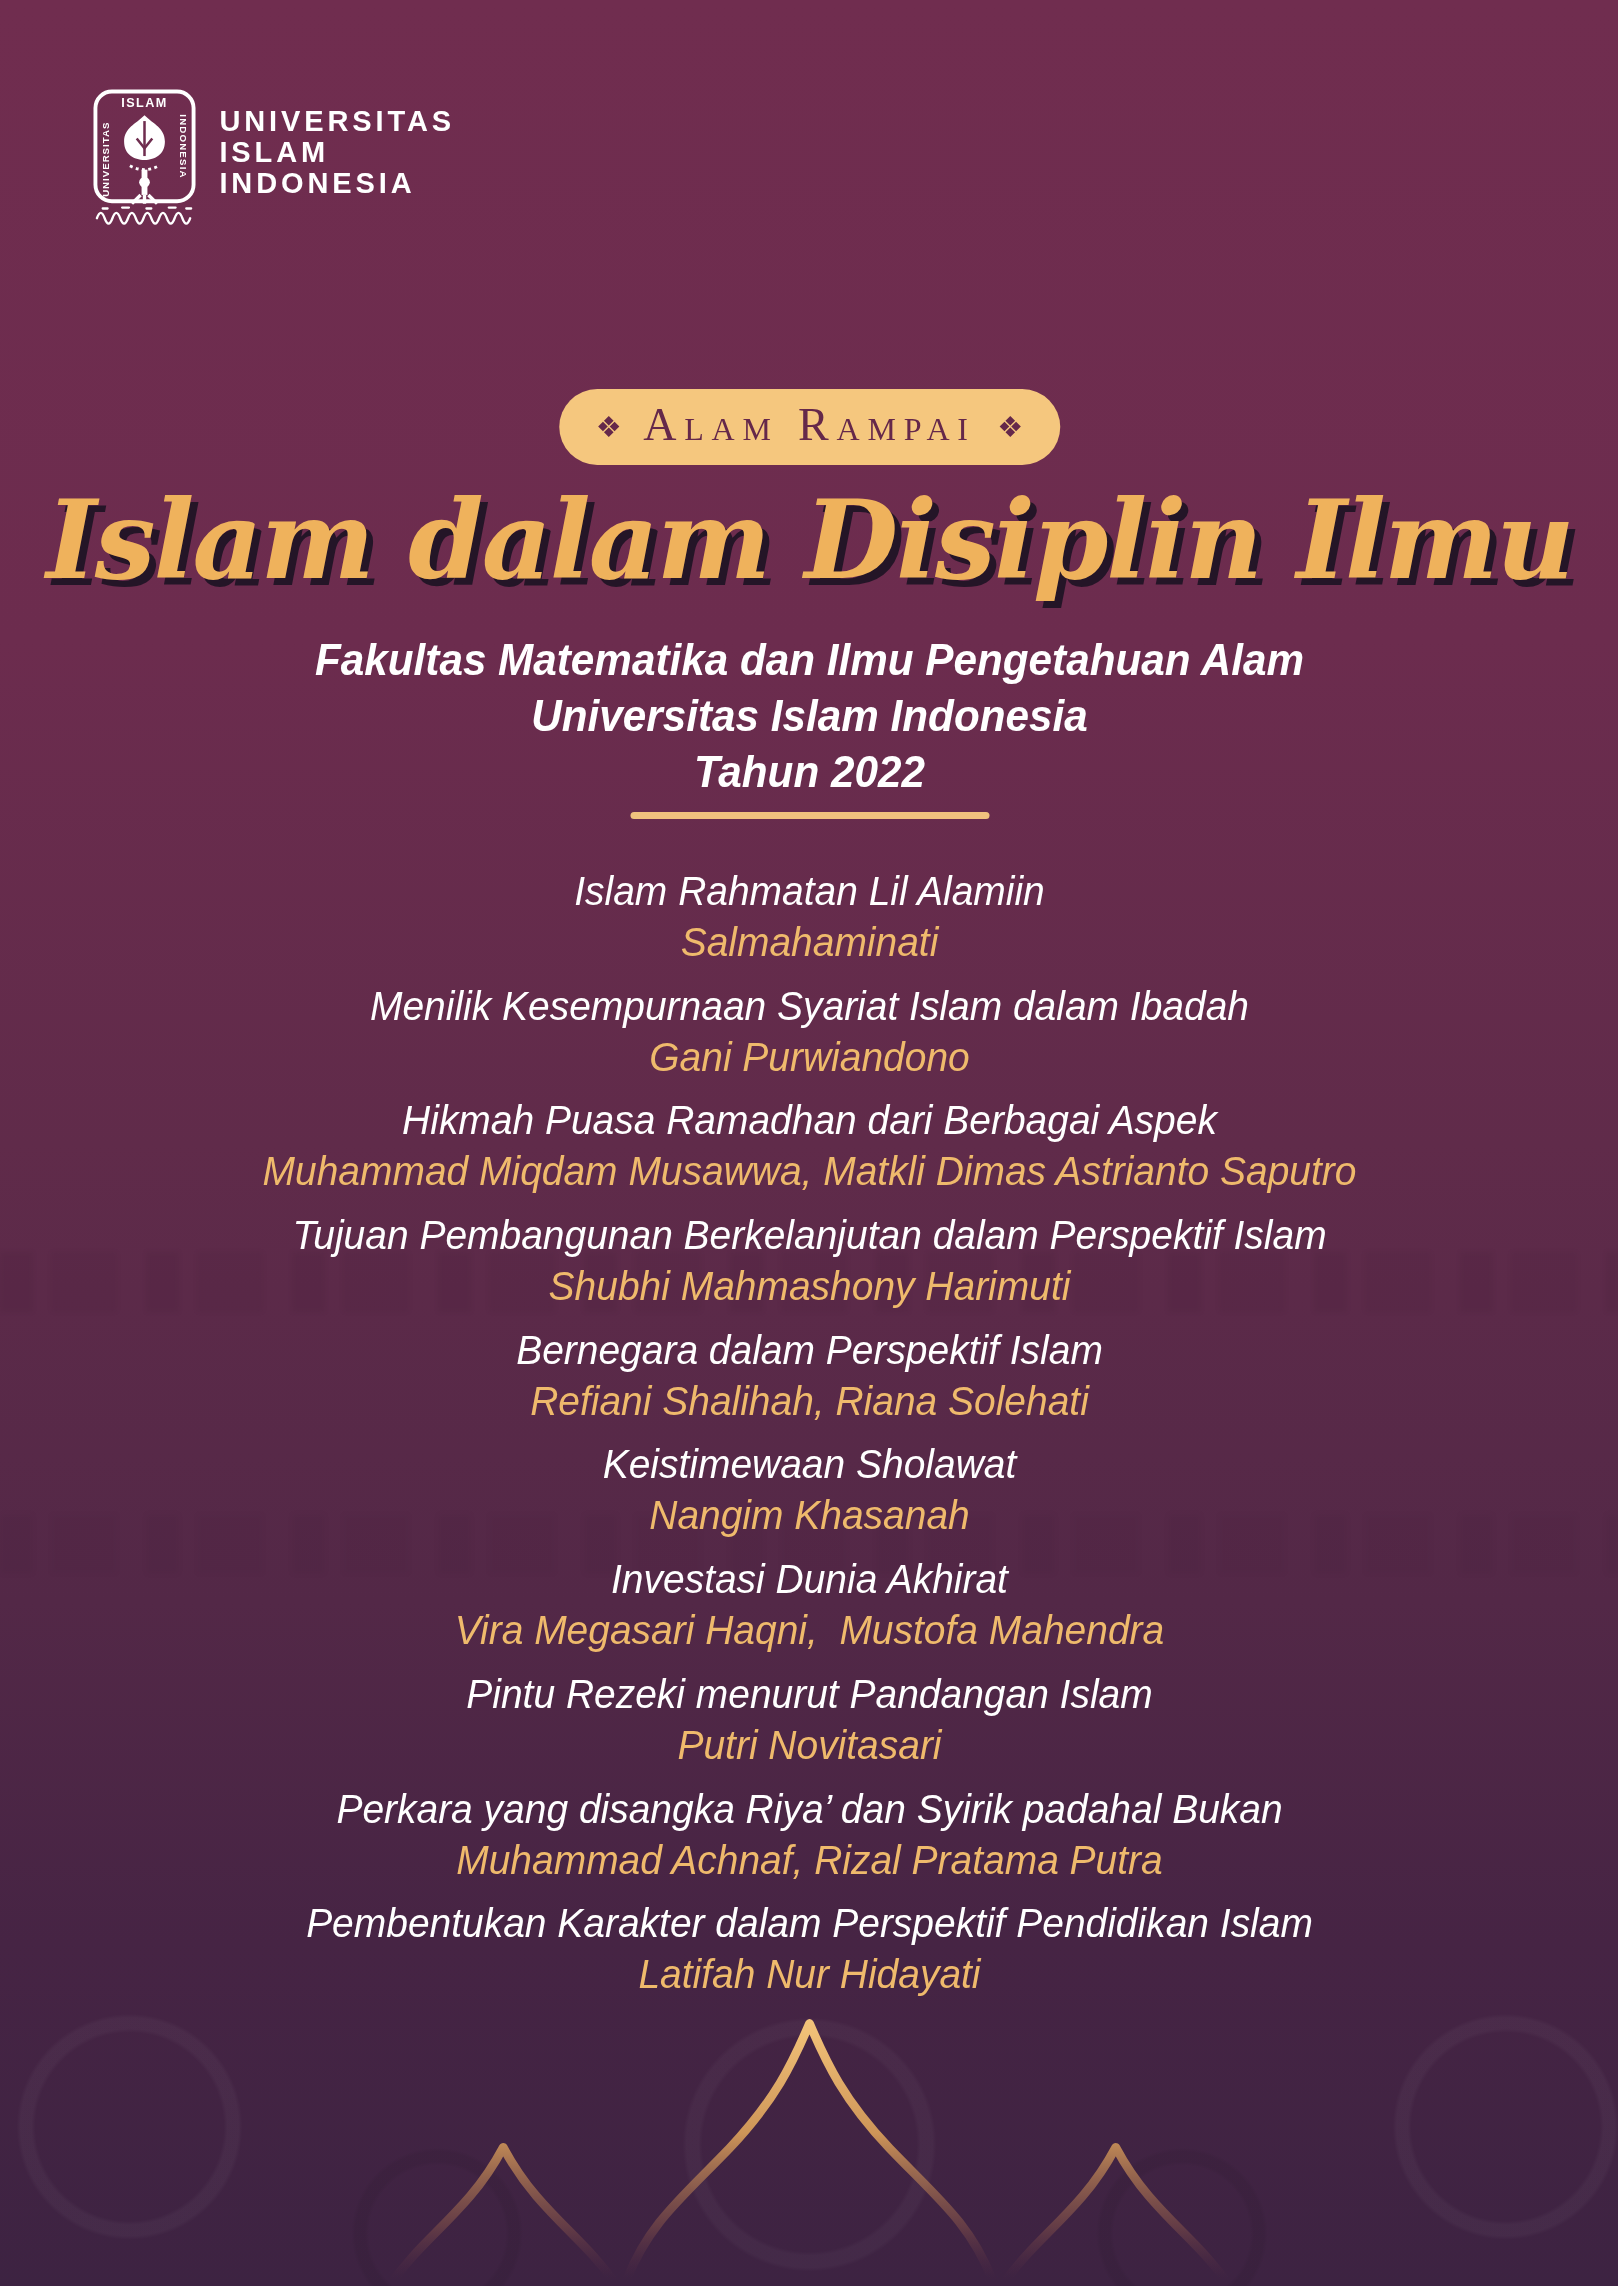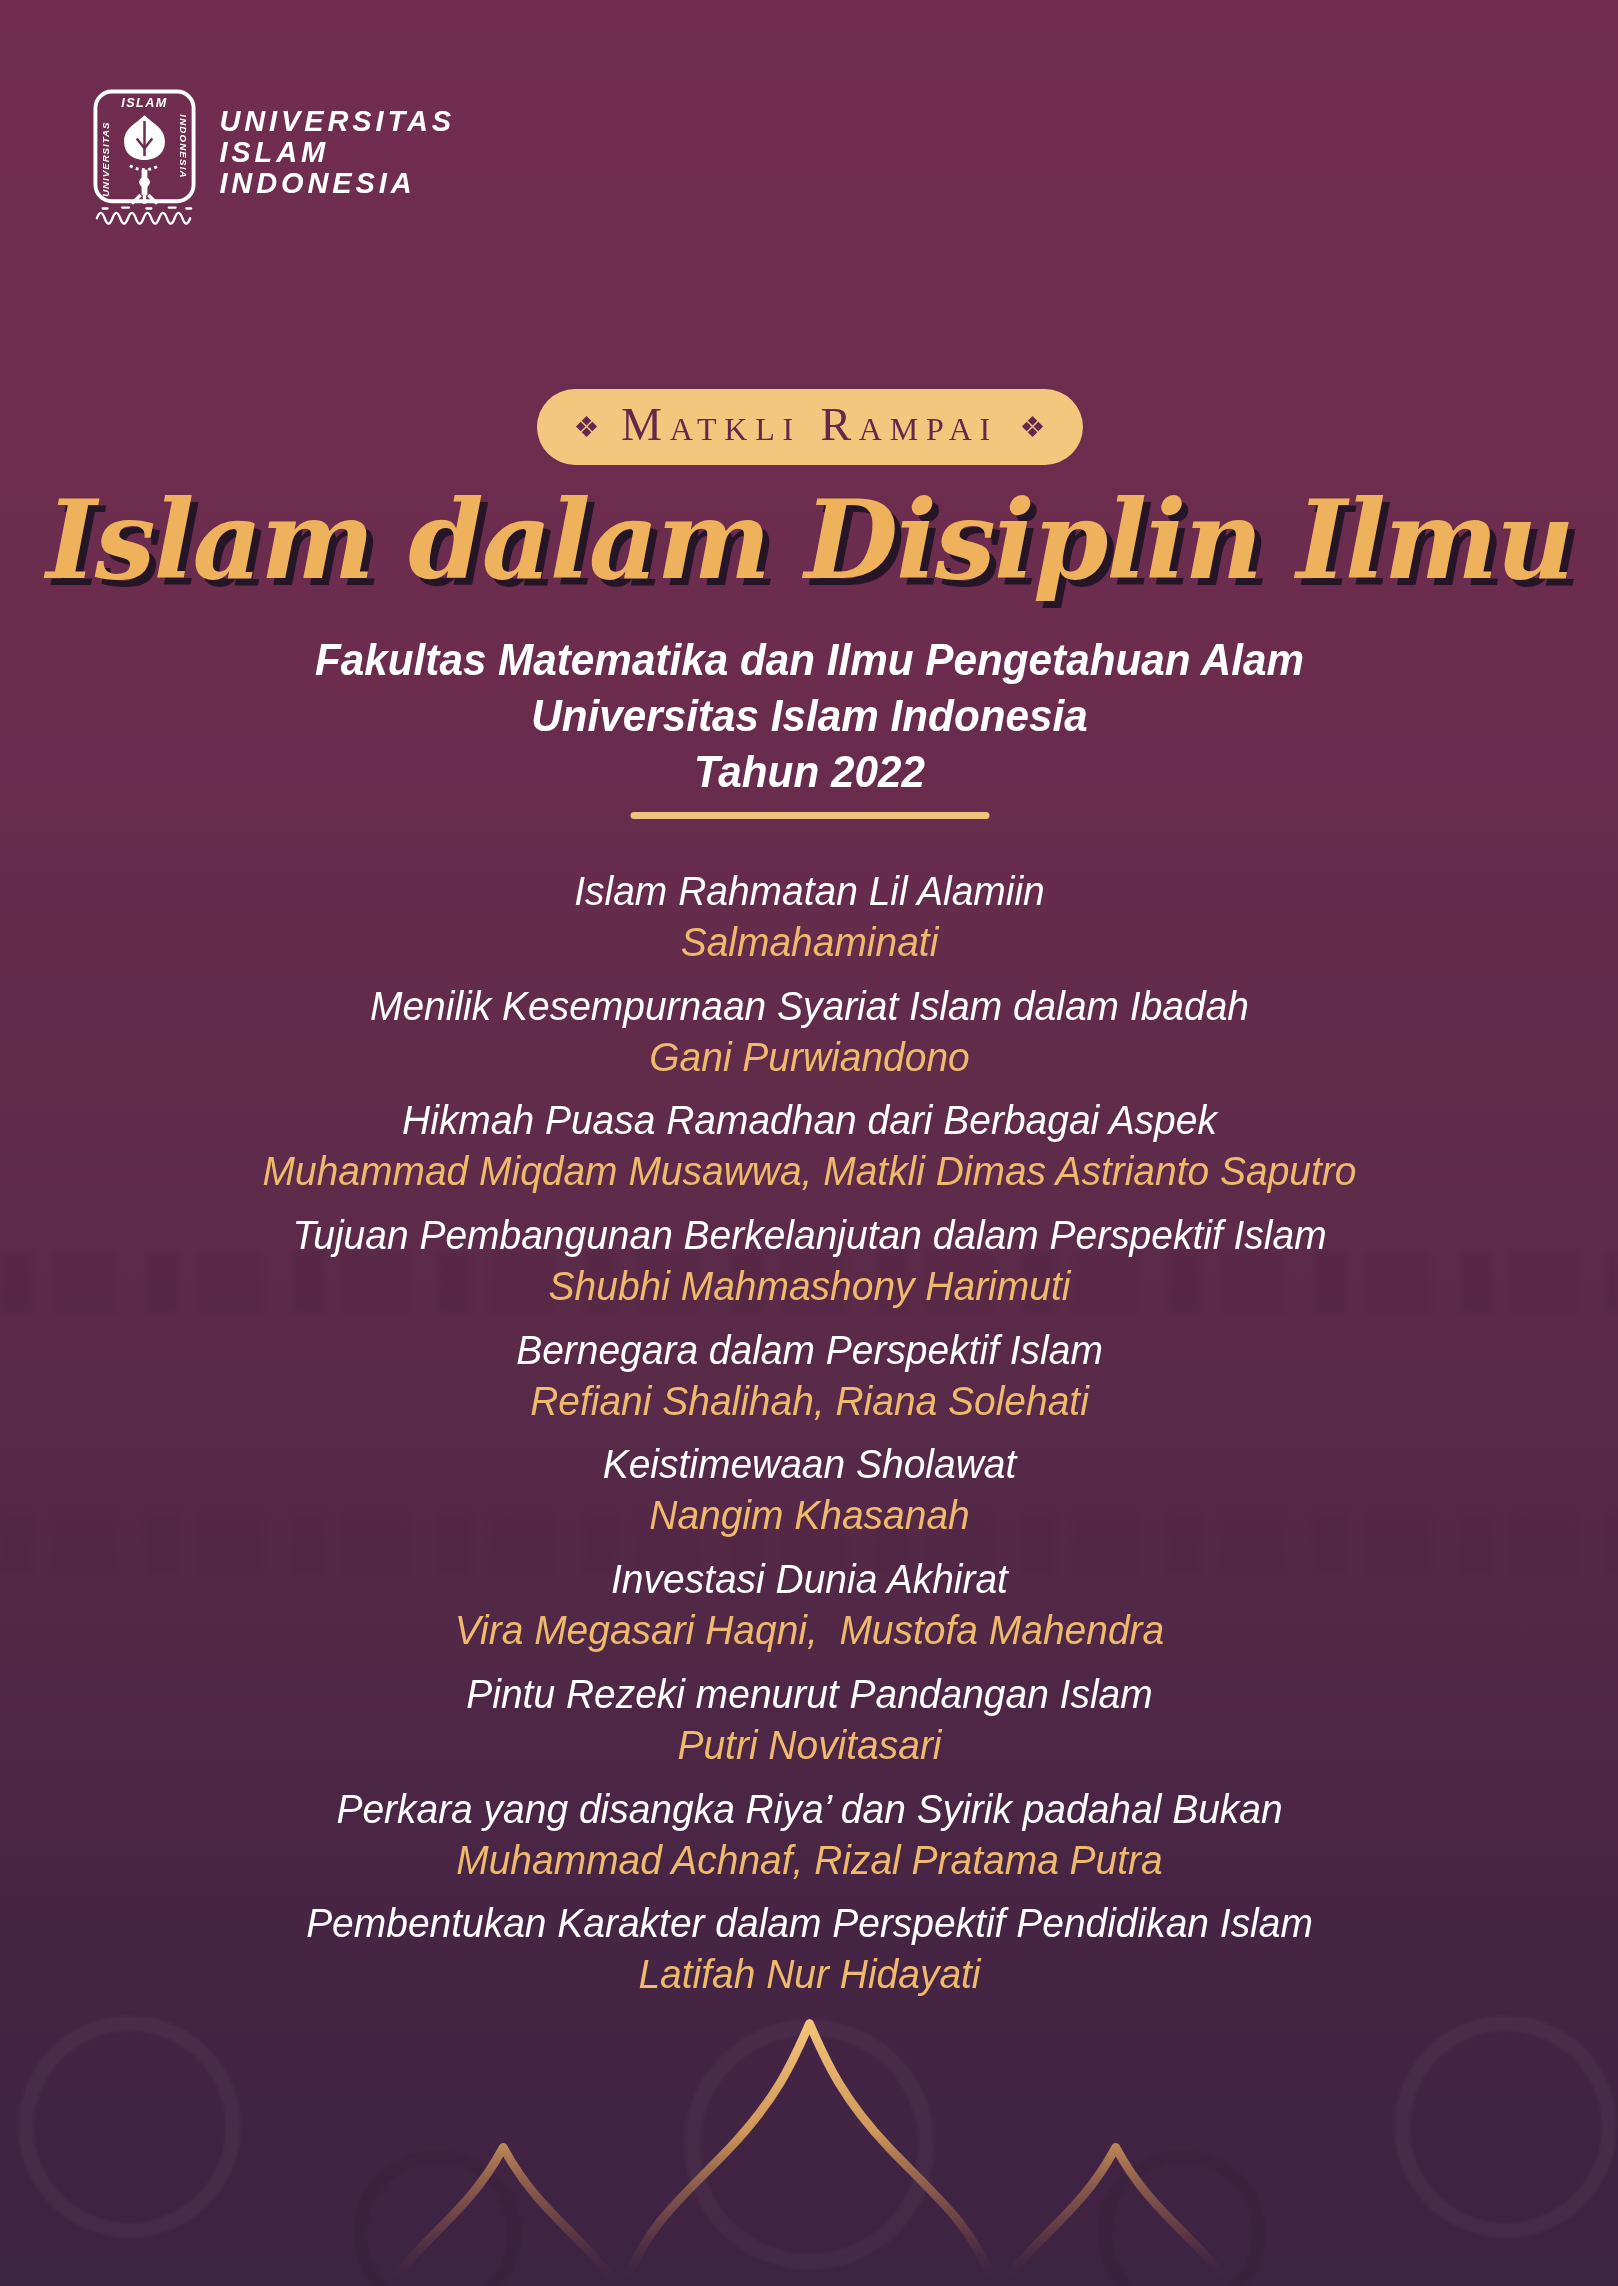--- a/index.html
+++ b/index.html
@@ -7,21 +7,21 @@
     position:relative;
     width:1619px;height:2287px;
     overflow:hidden;
     background:linear-gradient(180deg,
       #702D4F 0%, #6C2C4E 28%, #602B4A 50%,
       #532847 70%, #462444 85%, #3D2342 100%);
     font-family:"Liberation Sans",sans-serif;
   }
 
   
-  .brand{position:absolute;left:93px;top:88px;display:flex;gap:23.4px;align-items:flex-start;font-style:italic;}
+  .brand{position:absolute;left:93px;top:88px;display:flex;gap:23.4px;align-items:flex-start;}
   .uii-logo{width:103px;height:140px;flex:0 0 auto;}
   .brand-name{
     margin-top:17.6px;
     color:#ffffff;
     font-weight:700;
     font-size:29px;line-height:31px;
     letter-spacing:3.9px;
   }
 
   
@@ -136,21 +136,21 @@
     </svg>
     <div class="brand-name">
       <div>UNIVERSITAS</div>
       <div>ISLAM</div>
       <div>INDONESIA</div>
     </div>
   </header>
 
   <div class="badge">
     <span class="orn">❖</span>
-    <span class="badge-text">Matkli Rampai</span>
+    <span class="badge-text">Alam Rampai</span>
     <span class="orn">❖</span>
   </div>
 
   <h1 class="title">Islam dalam Disiplin Ilmu</h1>
 
   <div class="subtitle">
     <div>Fakultas Matematika dan Ilmu Pengetahuan Alam</div>
     <div>Universitas Islam Indonesia</div>
     <div>Tahun 2022</div>
   </div>

